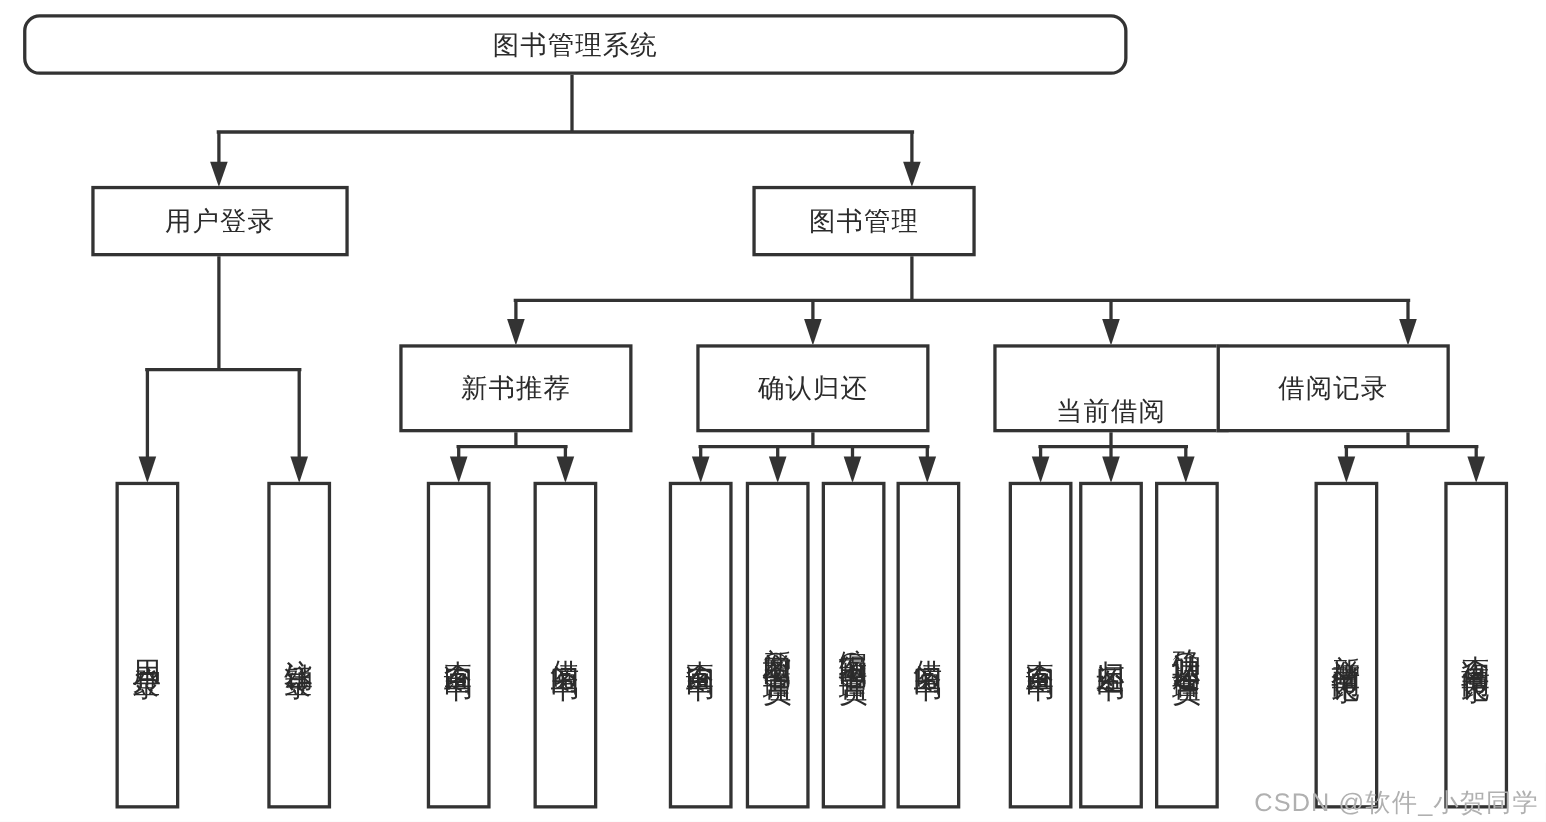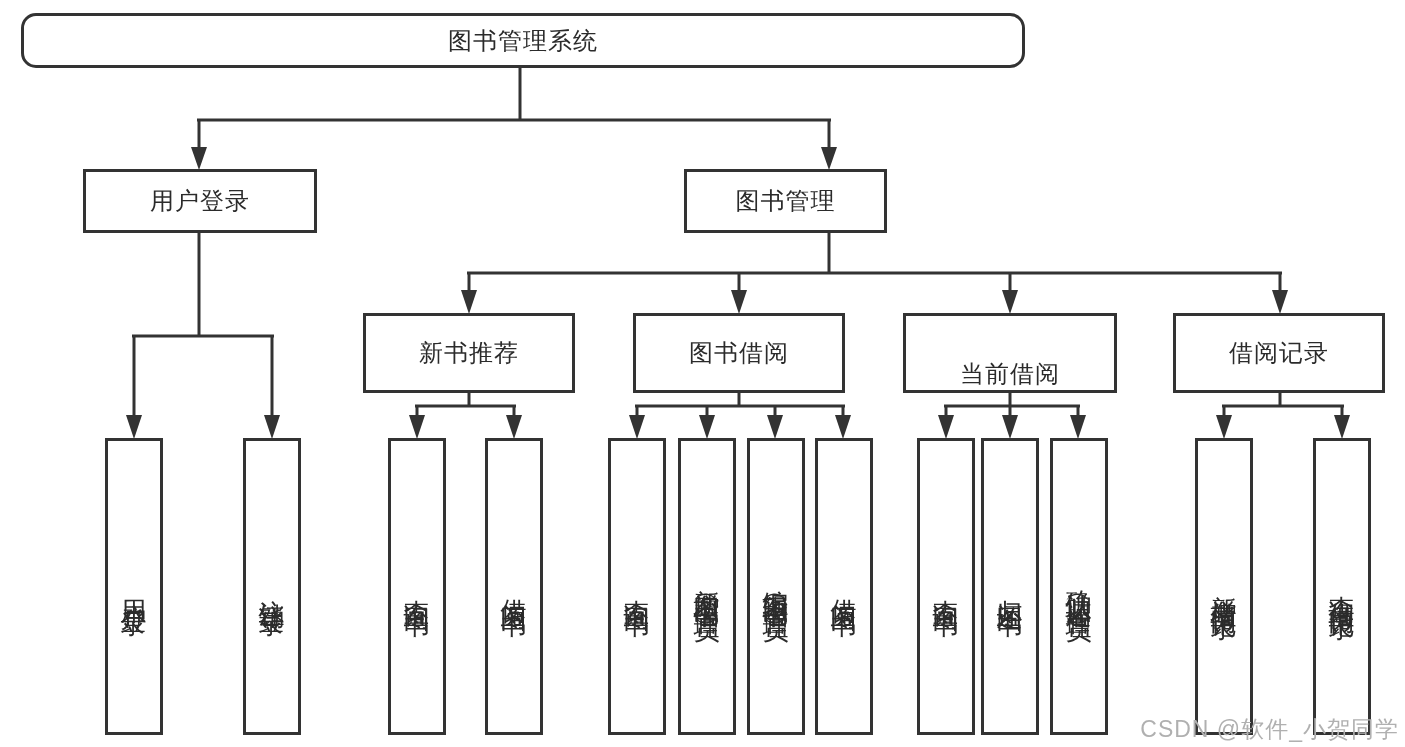--- a/index.html
+++ b/index.html
@@ -143,26 +143,26 @@
     <span>用户登录</span>
   </div>
   <div class="node h l2" style="left:684px;width:203px;">
     <span>图书管理</span>
   </div>
 
   <div class="node h l3" style="left:363px;width:212px;">
     <span>新书推荐</span>
   </div>
   <div class="node h l3" style="left:633px;width:212px;">
-    <span>图书借阅</span>
+    <span>确认归还</span>
   </div>
   <div class="node h l3" style="left:903px;width:214px;align-items:flex-end;">
     <span>当前借阅</span>
   </div>
-  <div class="node h l3" style="left:1173px;width:212px;">
+  <div class="node h l3" style="left:1106px;width:212px;">
     <span>借阅记录</span>
   </div>
 
   <div class="node leaf" style="left:105px;">
     <span class="vtext">用户登录</span>
   </div>
   <div class="node leaf" style="left:243px;">
     <span class="vtext">注销登录</span>
   </div>
 

